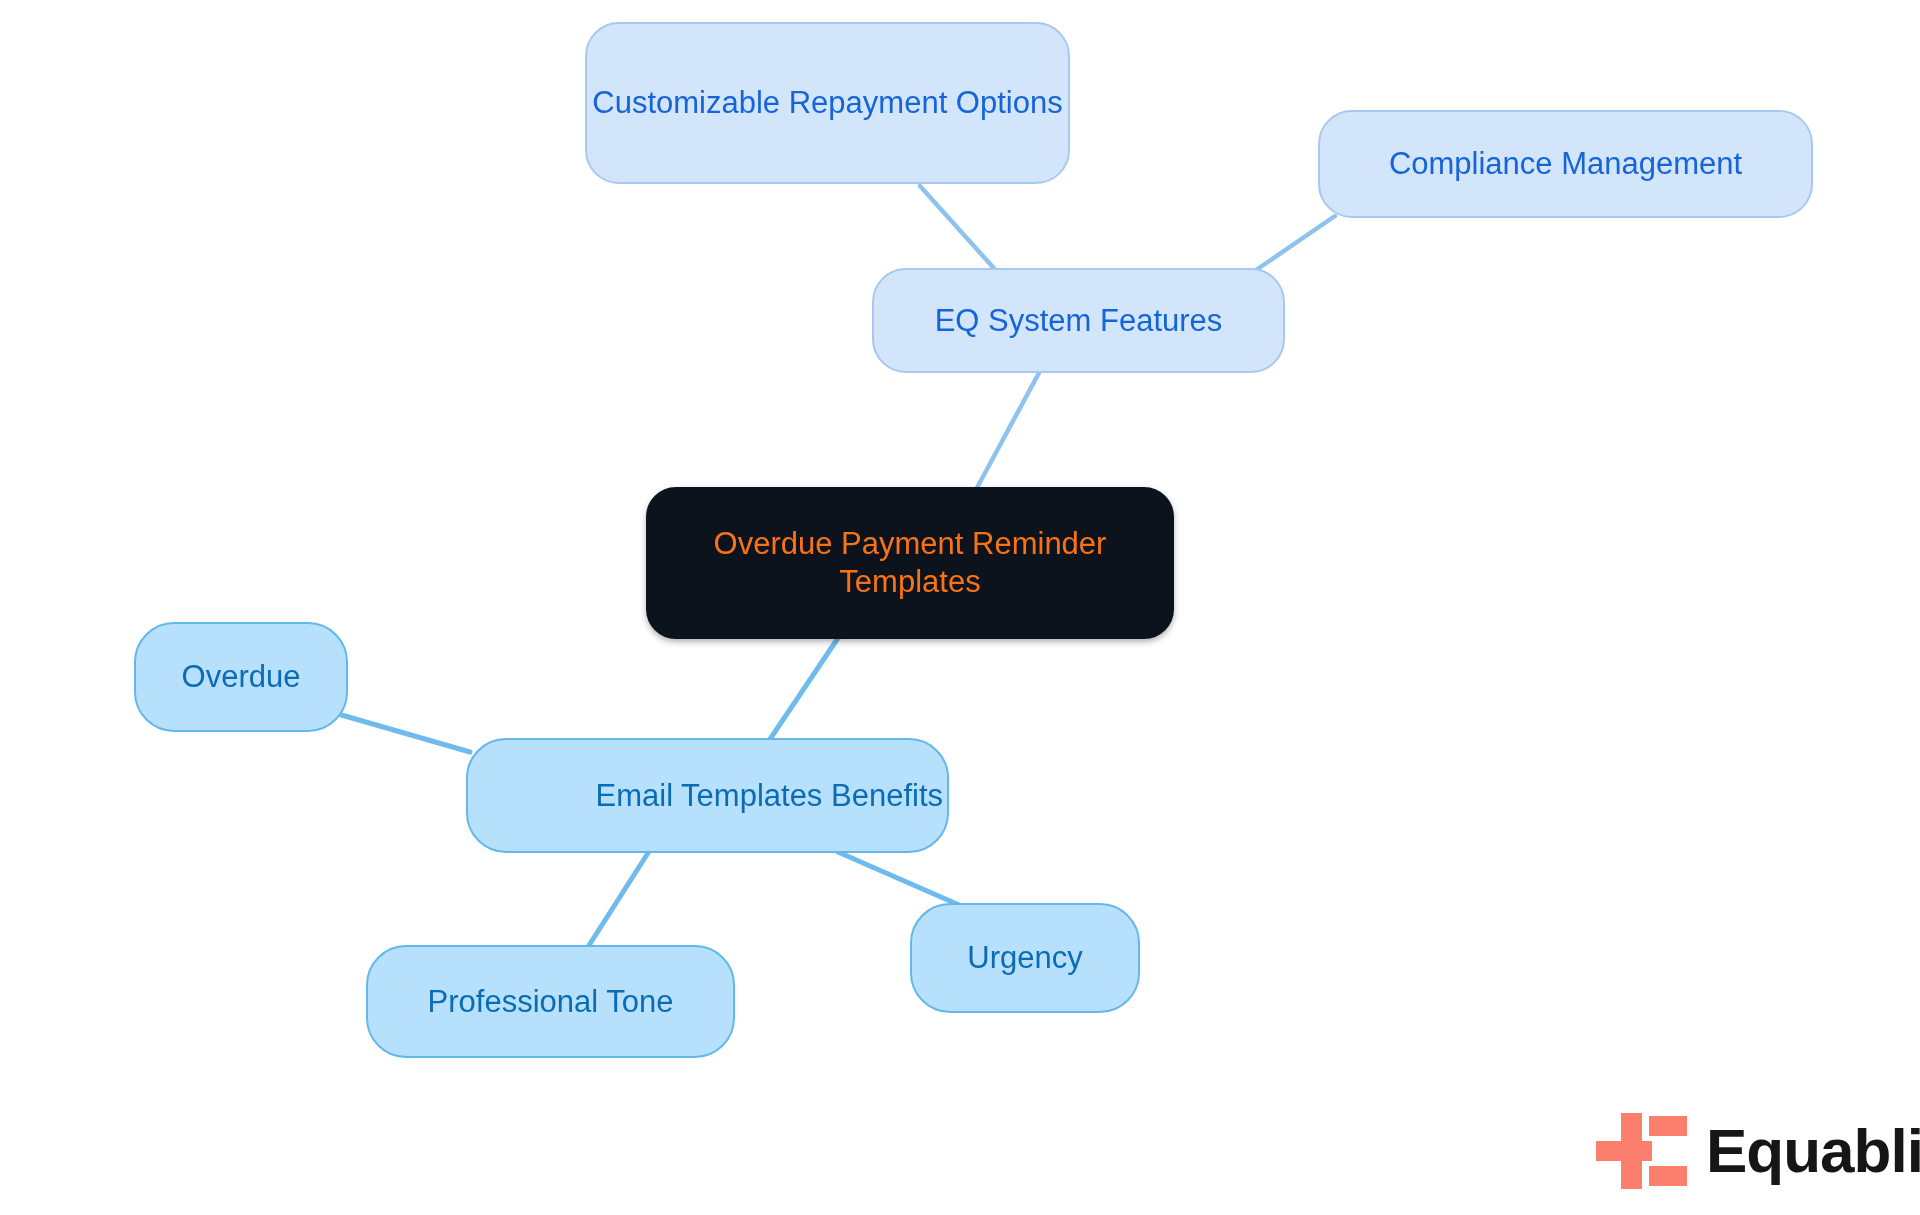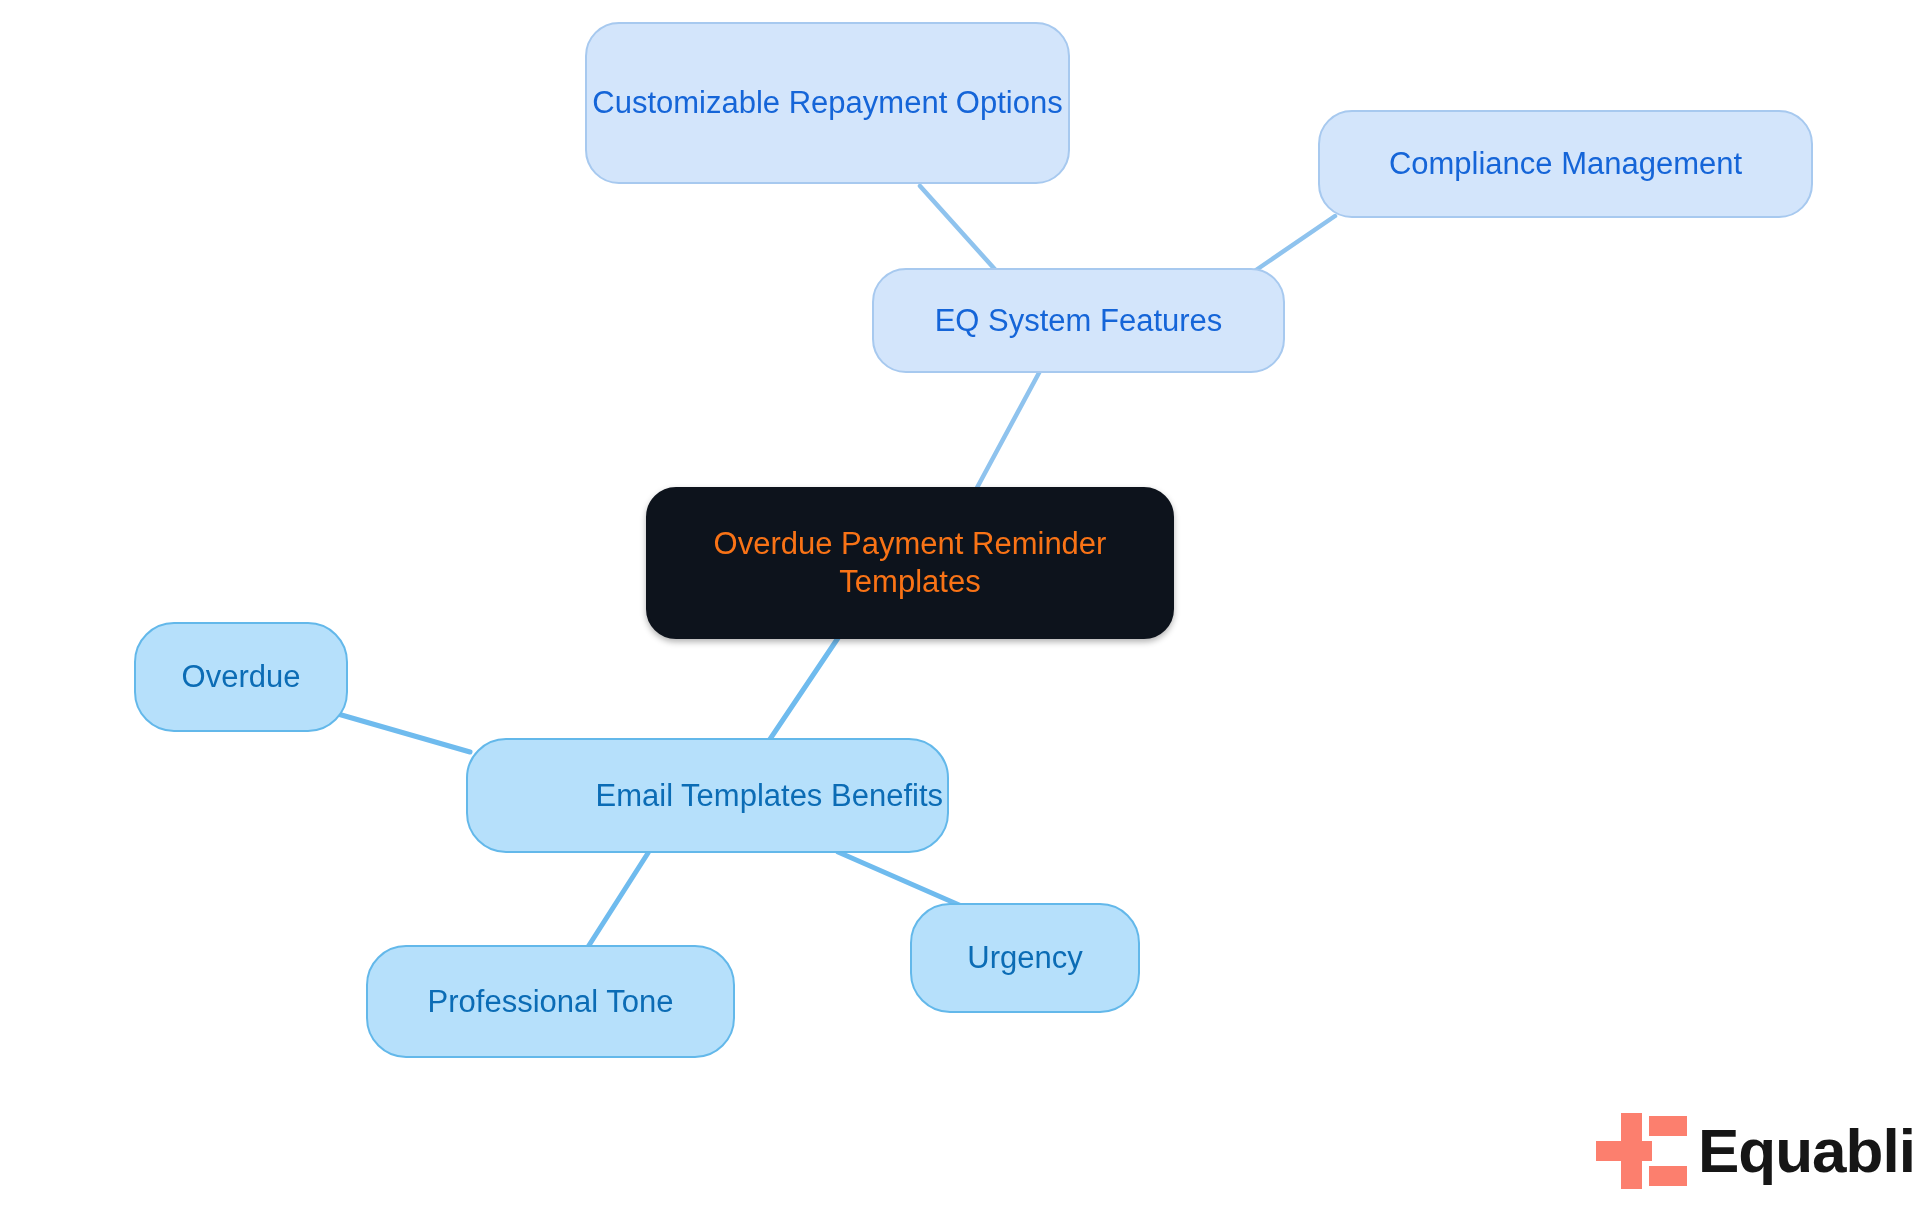--- a/index.html
+++ b/index.html
@@ -80,21 +80,21 @@
 
   
   #brand-logo {
     position: absolute;
     left: 1596px;
     top: 1108px;
     width: 300px;
     height: 86px;
     display: flex;
     align-items: center;
-    gap: 24px;
+    gap: 32px;
   }
   .logo-mark {
     position: relative;
     width: 78px;
     height: 76px;
     flex: 0 0 auto;
   }
   .logo-mark i {
     position: absolute;
     background: #fc7f6e;

